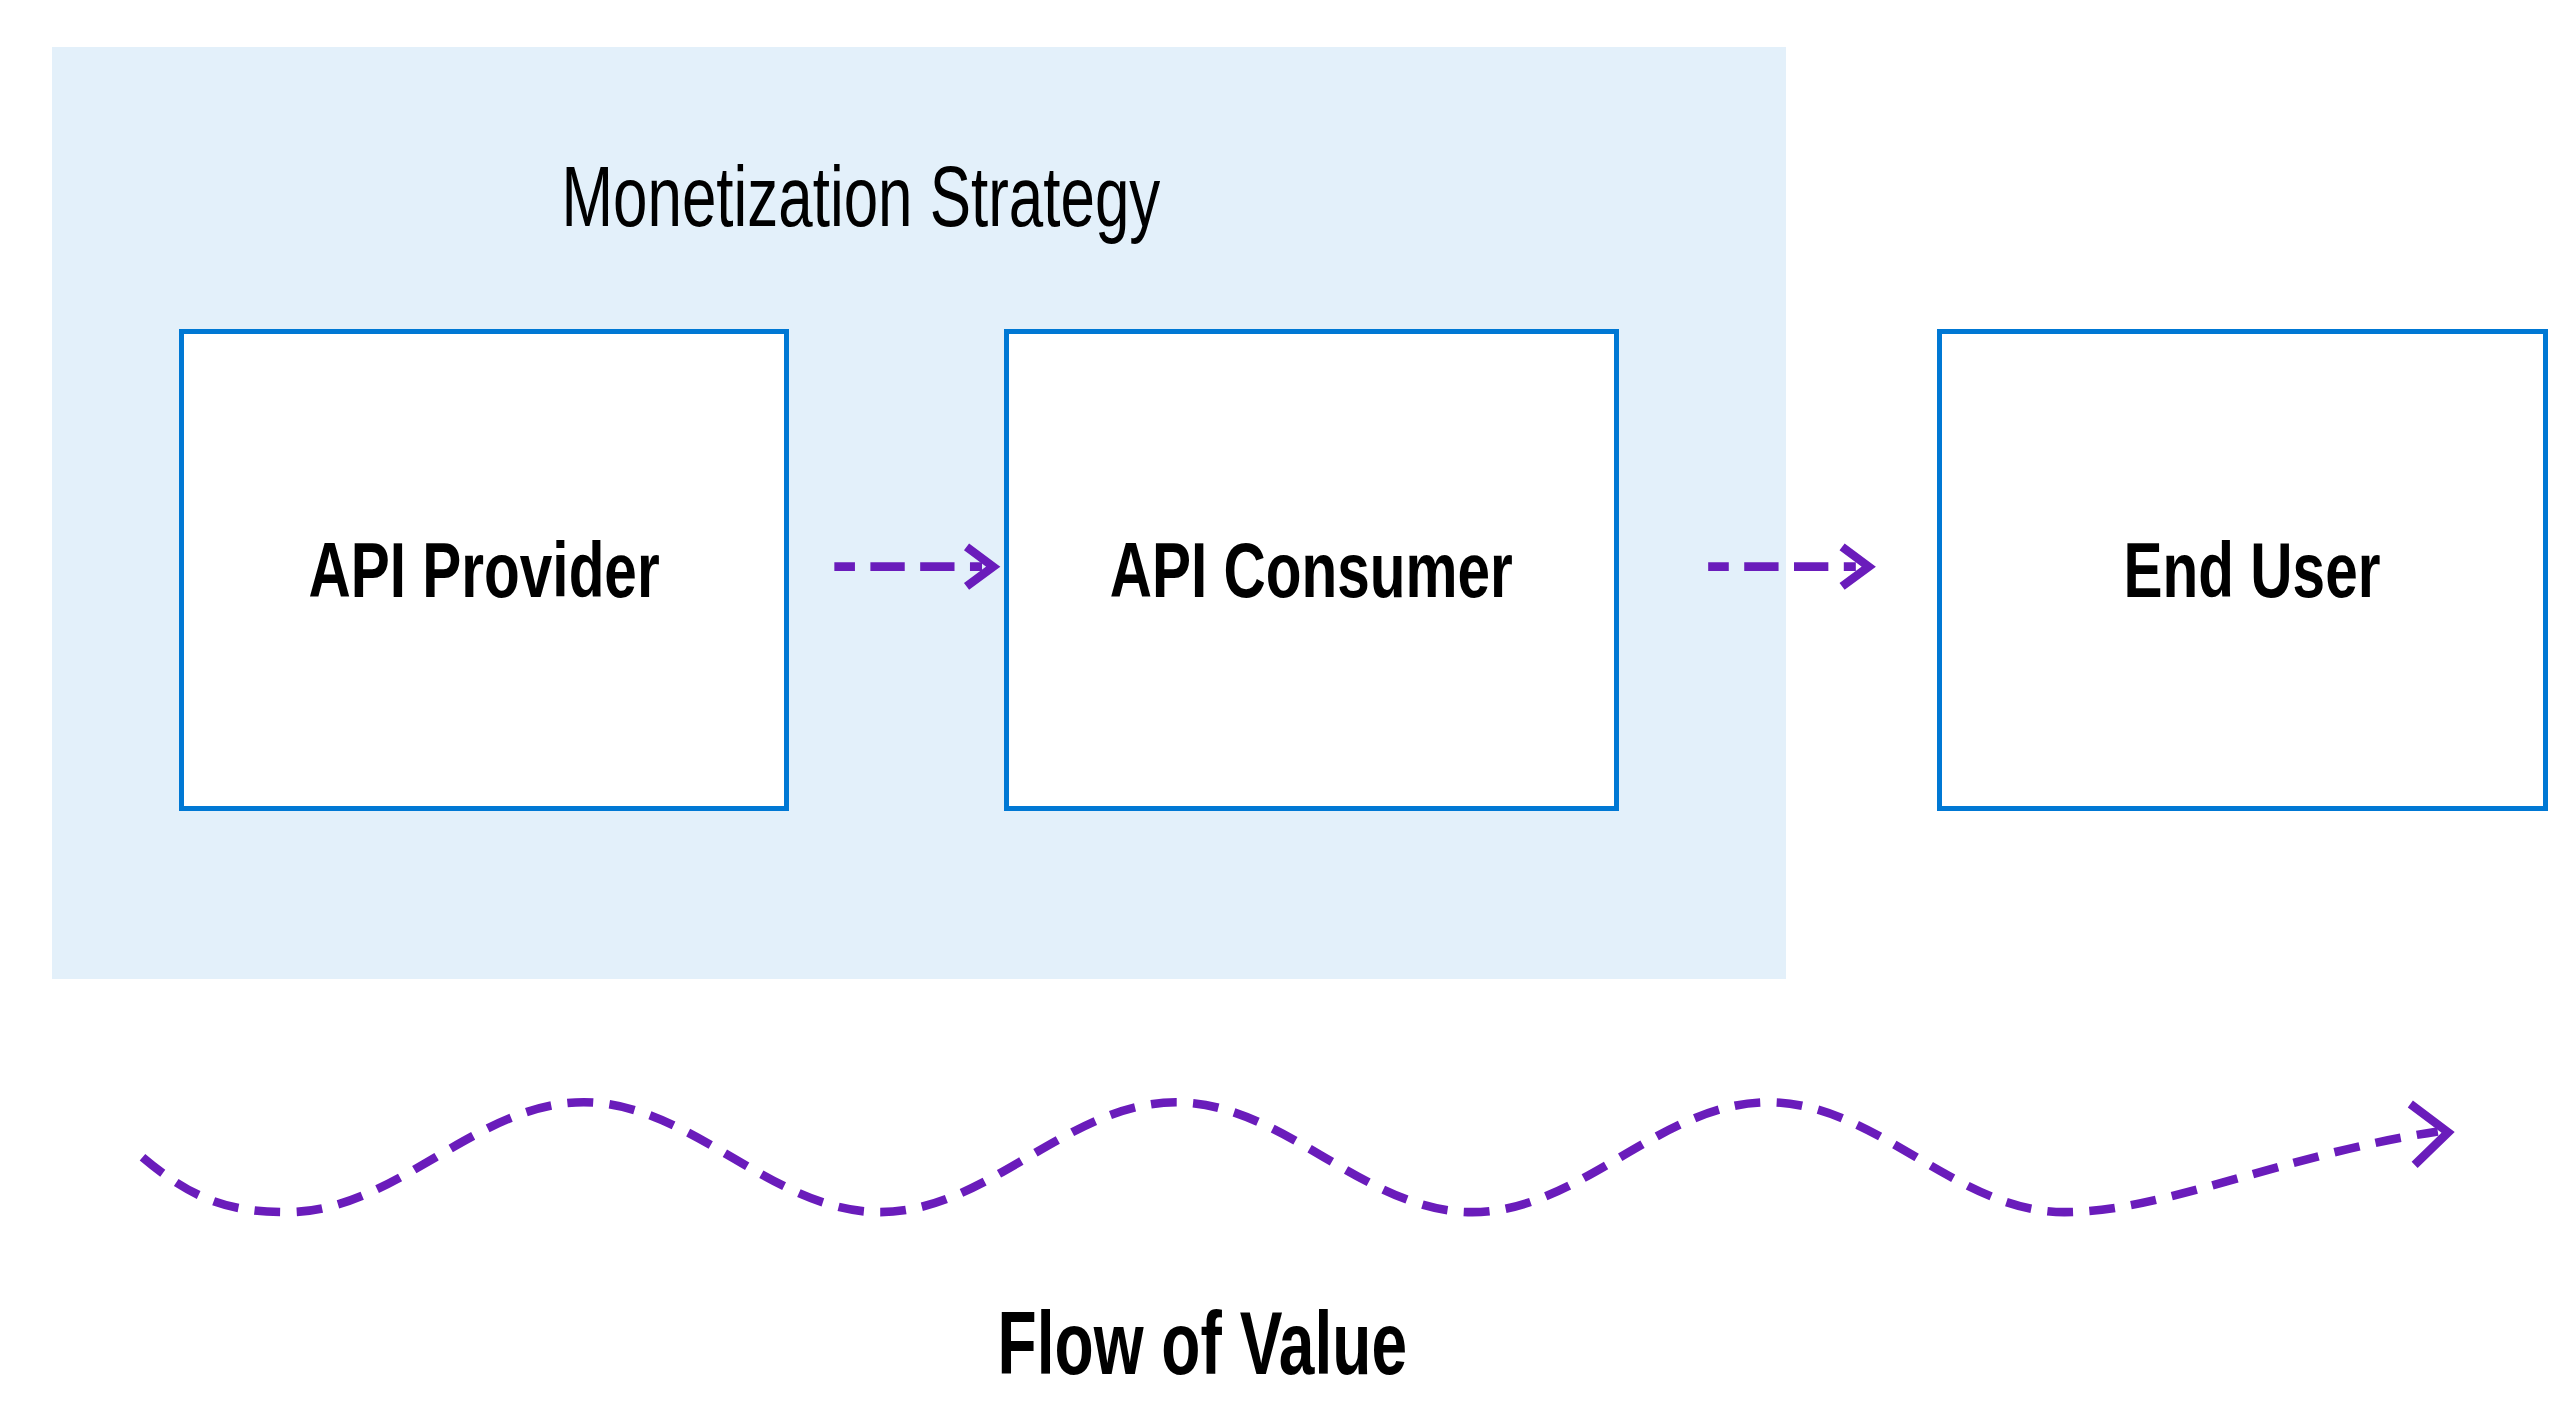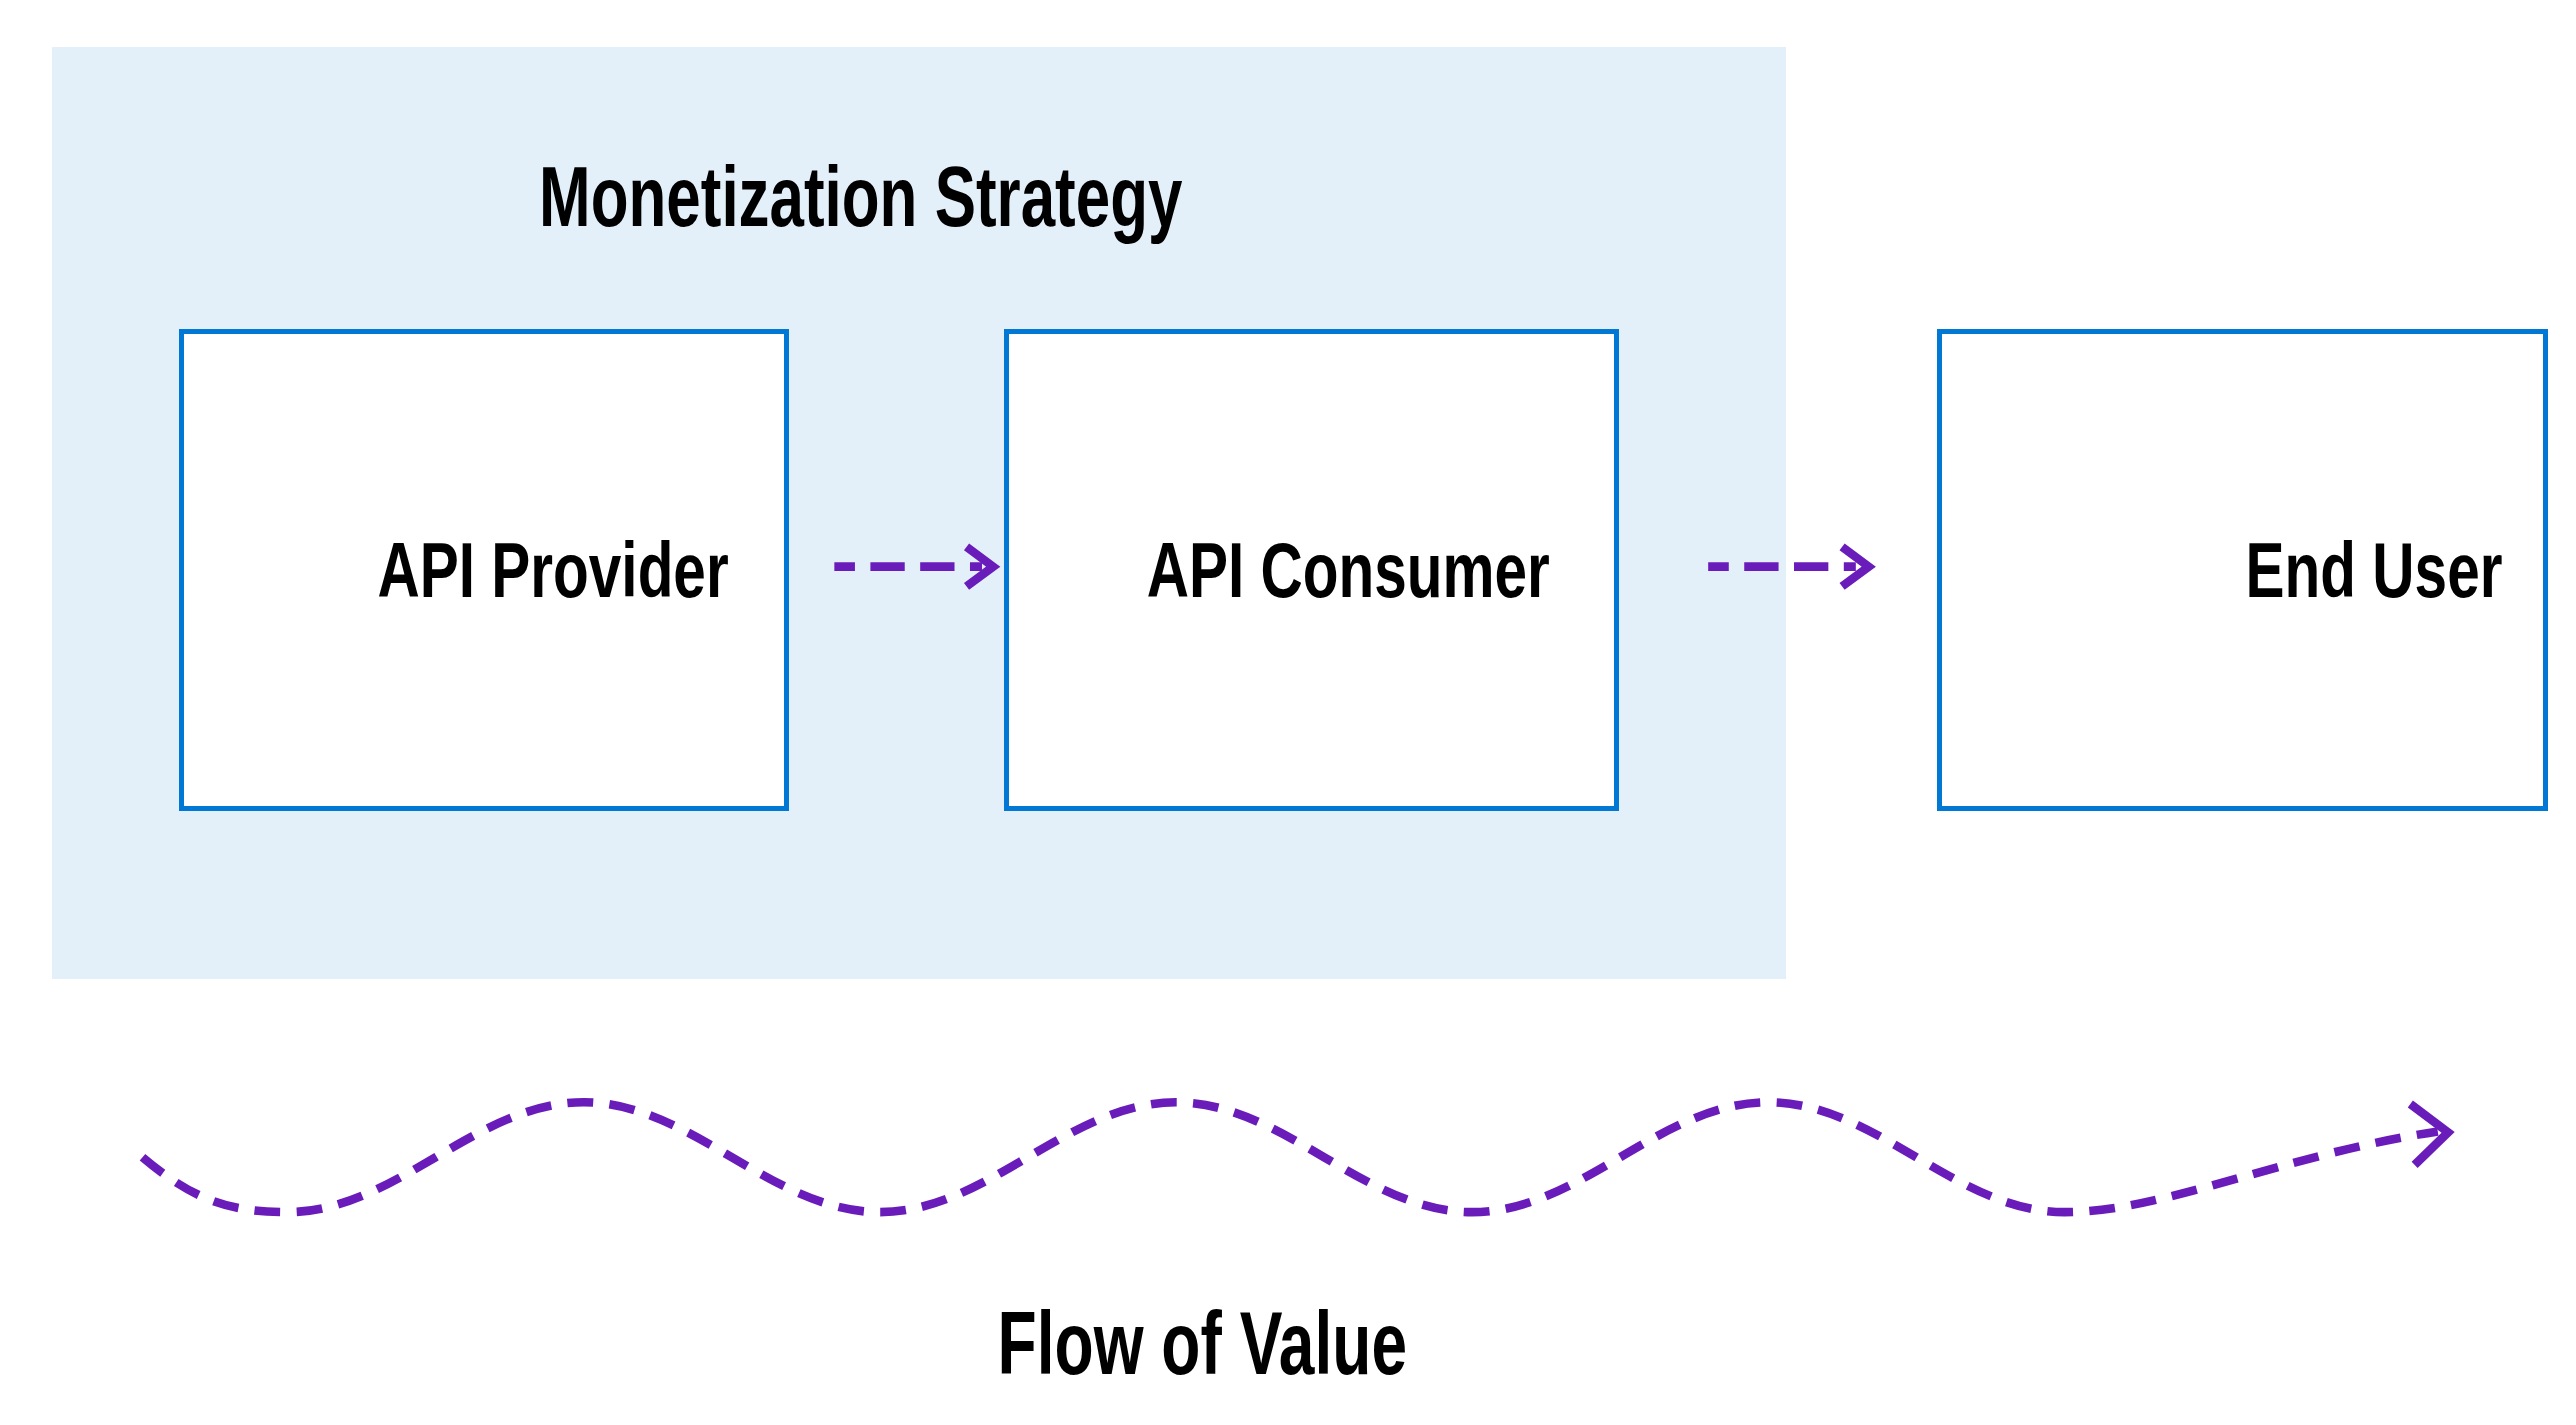--- a/index.html
+++ b/index.html
@@ -21,30 +21,30 @@
   }
   .group-rect{
     position:absolute;
     left:52px;top:47px;width:1734px;height:932px;
     background:var(--group-bg);
   }
   .group-title{
     position:absolute;
     left:346px;top:136px;width:1030px;
     line-height:120px;
-    font-size:86px;font-weight:700;
+    font-size:86px;font-weight:400;
     text-align:center;
     white-space:nowrap;
   }
   .node{
     position:absolute;
     top:329px;height:482px;
     background:var(--node-fill);
     border:5.2px solid var(--node-border);
-    display:flex;align-items:center;justify-content:flex-end;
+    display:flex;align-items:center;justify-content:center;
     font-size:77px;font-weight:700;
     white-space:nowrap;
   }
   .node-provider{left:179px;width:610px;}
   .node-consumer{left:1004px;width:615px;}
   .node-enduser{left:1937px;width:611px;padding-left:19px;}
   .condense{display:inline-block;transform:scaleX(0.76);transform-origin:center;}
   .condense-title{display:inline-block;transform:scaleX(0.72);transform-origin:center;}
   .flow-label{
     position:absolute;

